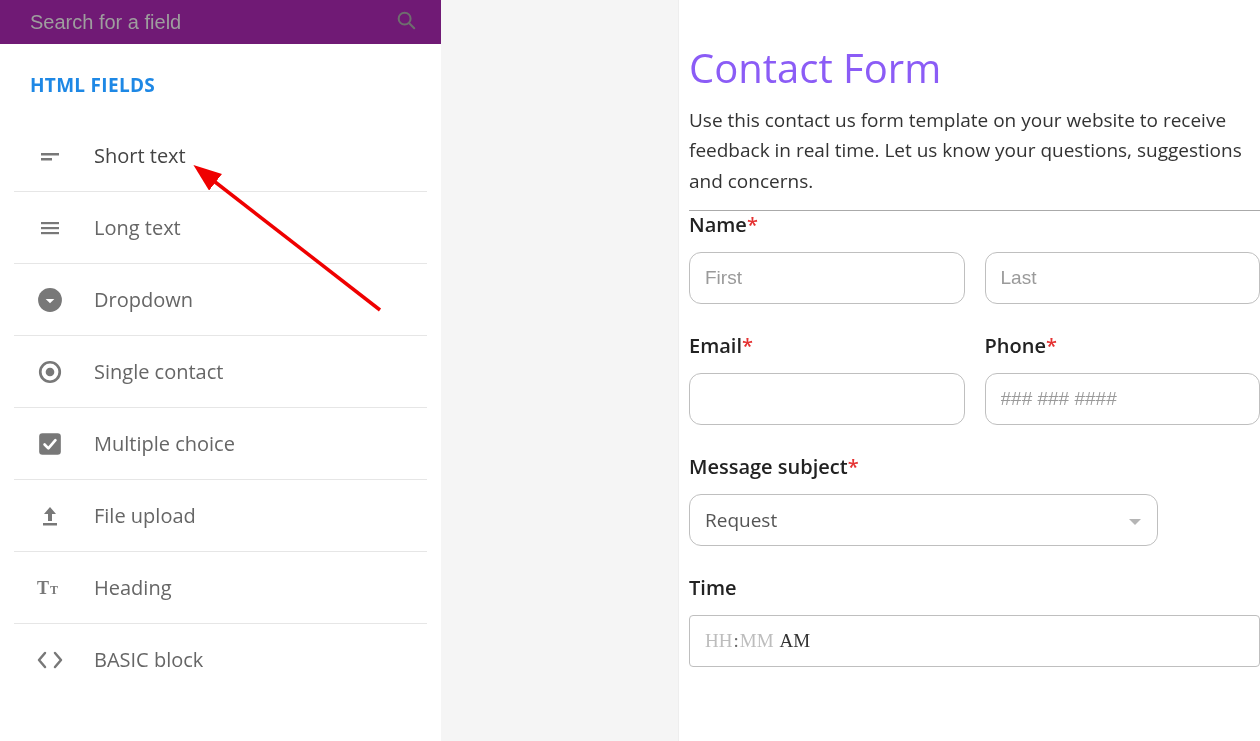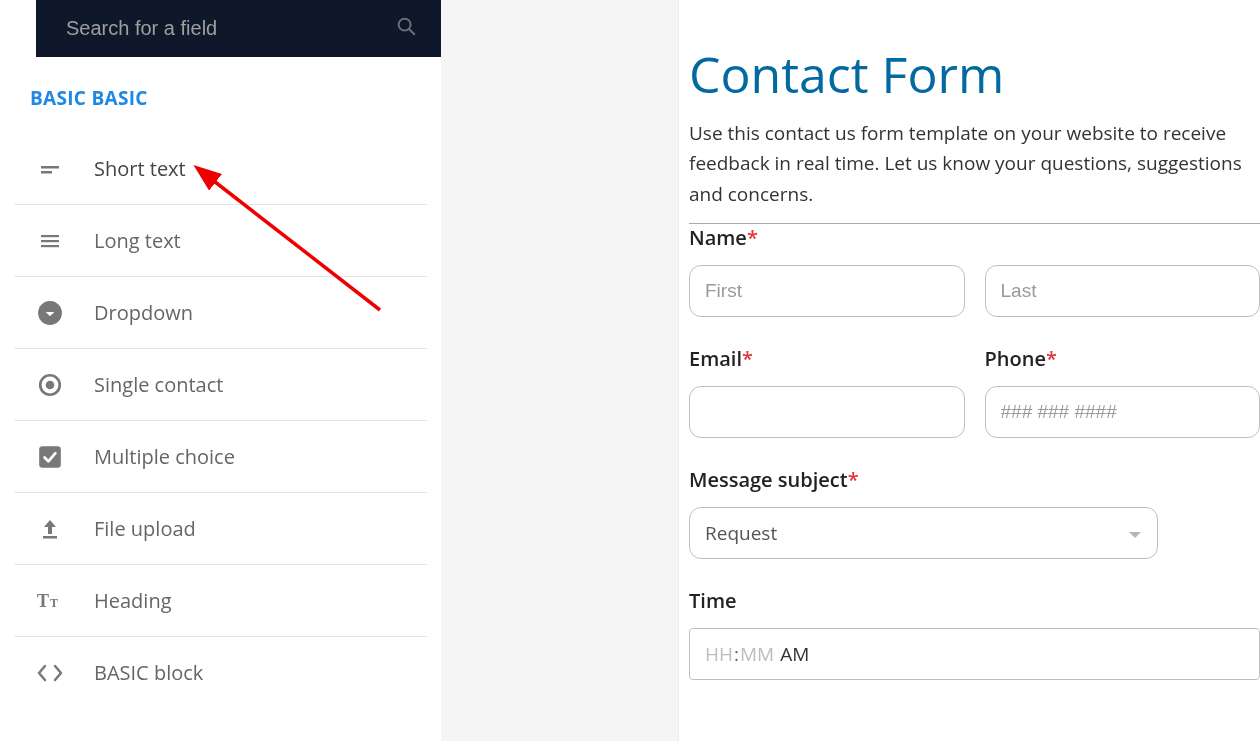--- a/index.html
+++ b/index.html
@@ -17,26 +17,25 @@
       height: 100%;
     }
     
     .sidebar {
       width: 441px;
       background: #fff;
       display: flex;
       flex-direction: column;
     }
     .search-bar {
-      height: 57px;
-      background: #0f172a;
+      height: 44px;
+      background: #701a75;
       display: flex;
       align-items: center;
       padding: 0 24px 0 30px;
-      margin-left: 36px;
     }
     .search-input {
       flex: 1;
       border: none;
       background: transparent;
       font-size: 20px;
       color: #8d8d8d;
       outline: none;
     }
     .search-input::placeholder { color: #9e9e9e; }
@@ -77,23 +76,23 @@
     }
 
     
     .preview {
       flex: 1;
       background: #fff;
       padding: 40px 0 0 10px;
       overflow: hidden;
     }
     .form-title {
-      font-size: 50px;
+      font-size: 40px;
       font-weight: 400;
-      color: #0369a1;
+      color: #8b5cf6;
       margin-bottom: 10px;
     }
     .form-desc {
       font-size: 19px;
       color: #333;
       line-height: 1.6;
       border-bottom: 1px solid #aaa;
       padding-bottom: 14px;
       max-width: 600px;
     }
@@ -136,20 +135,21 @@
       display: flex;
       align-items: center;
       height: 52px;
       border: 1px solid #bfbfbf;
       border-radius: 4px;
       padding: 0 15px;
       font-size: 19px;
       color: #9a9a9a;
       width: 100%;
       max-width: 600px;
+      font-family: Liberation Serif, serif;
     }
     .time-input .hh, .time-input .mm { color: #bdbdbd; }
     .time-input .colon { color: #666; margin: 0 1px; }
     .time-input .ampm { color: #333; margin-left: 6px; }
     .name-first { max-width: 469px; }
     .name-last  { min-width: 75px; }
     .email-box  { max-width: 469px; }
 
     
     .arrow-annotation {
@@ -168,21 +168,21 @@
     <div class="search-bar">
       <input class="search-input" placeholder="Search for a field" style="">
       <span class="search-icon">
         <svg width="22" height="22" viewBox="0 0 24 24" fill="none">
           <circle cx="10.5" cy="10.5" r="6.5" stroke="currentColor" stroke-width="2.2"></circle>
           <line x1="15.5" y1="15.5" x2="21" y2="21" stroke="currentColor" stroke-width="2.2" stroke-linecap="round"></line>
         </svg>
       </span>
     </div>
 
-    <div class="section-header">BASIC BASIC</div>
+    <div class="section-header">HTML FIELDS</div>
 
     <div class="field-list">
 
       <div class="field-item">
         <span class="icon-wrap">
           <svg width="24" height="24" viewBox="0 0 24 24">
             <rect x="3" y="9" width="18" height="2.5" fill="currentColor"></rect>
             <rect x="3" y="14" width="11" height="2.5" fill="currentColor"></rect>
           </svg>
         </span>

